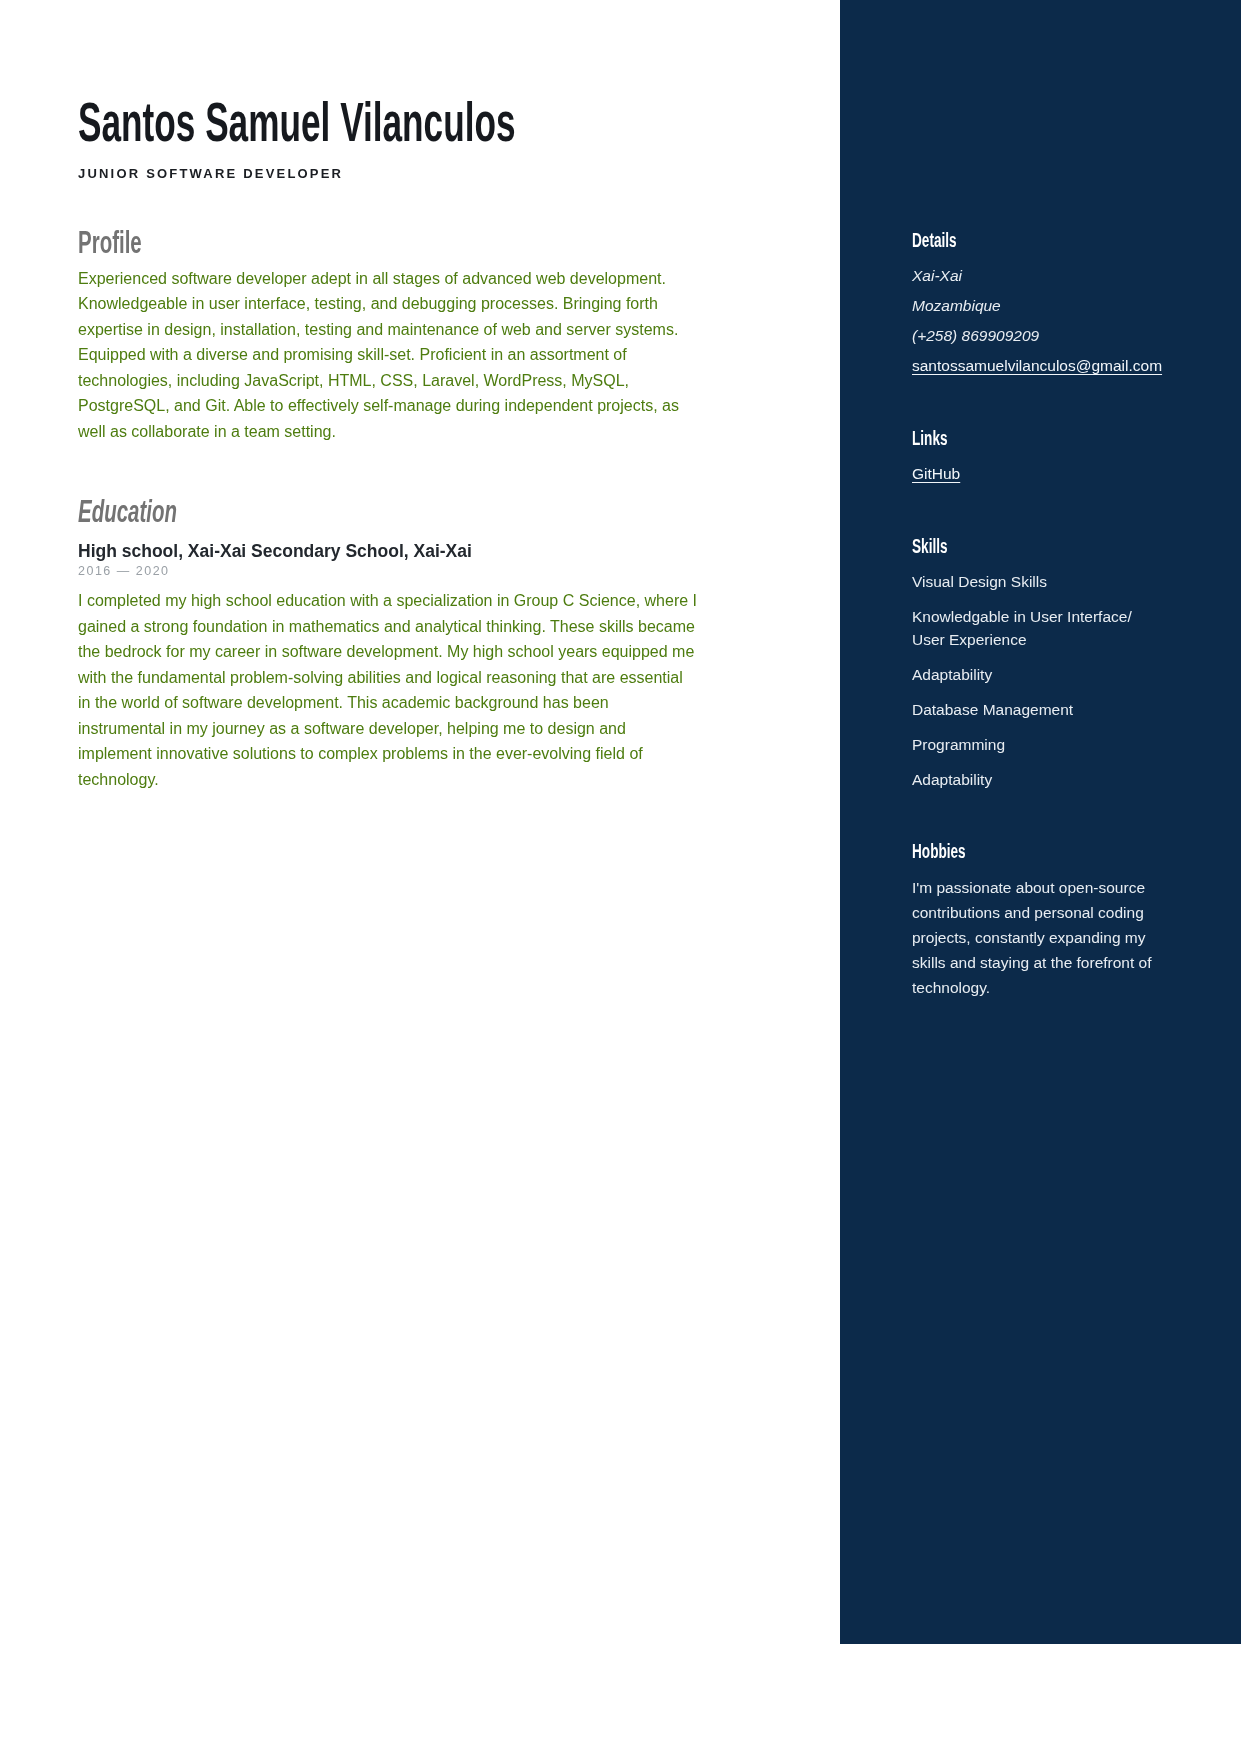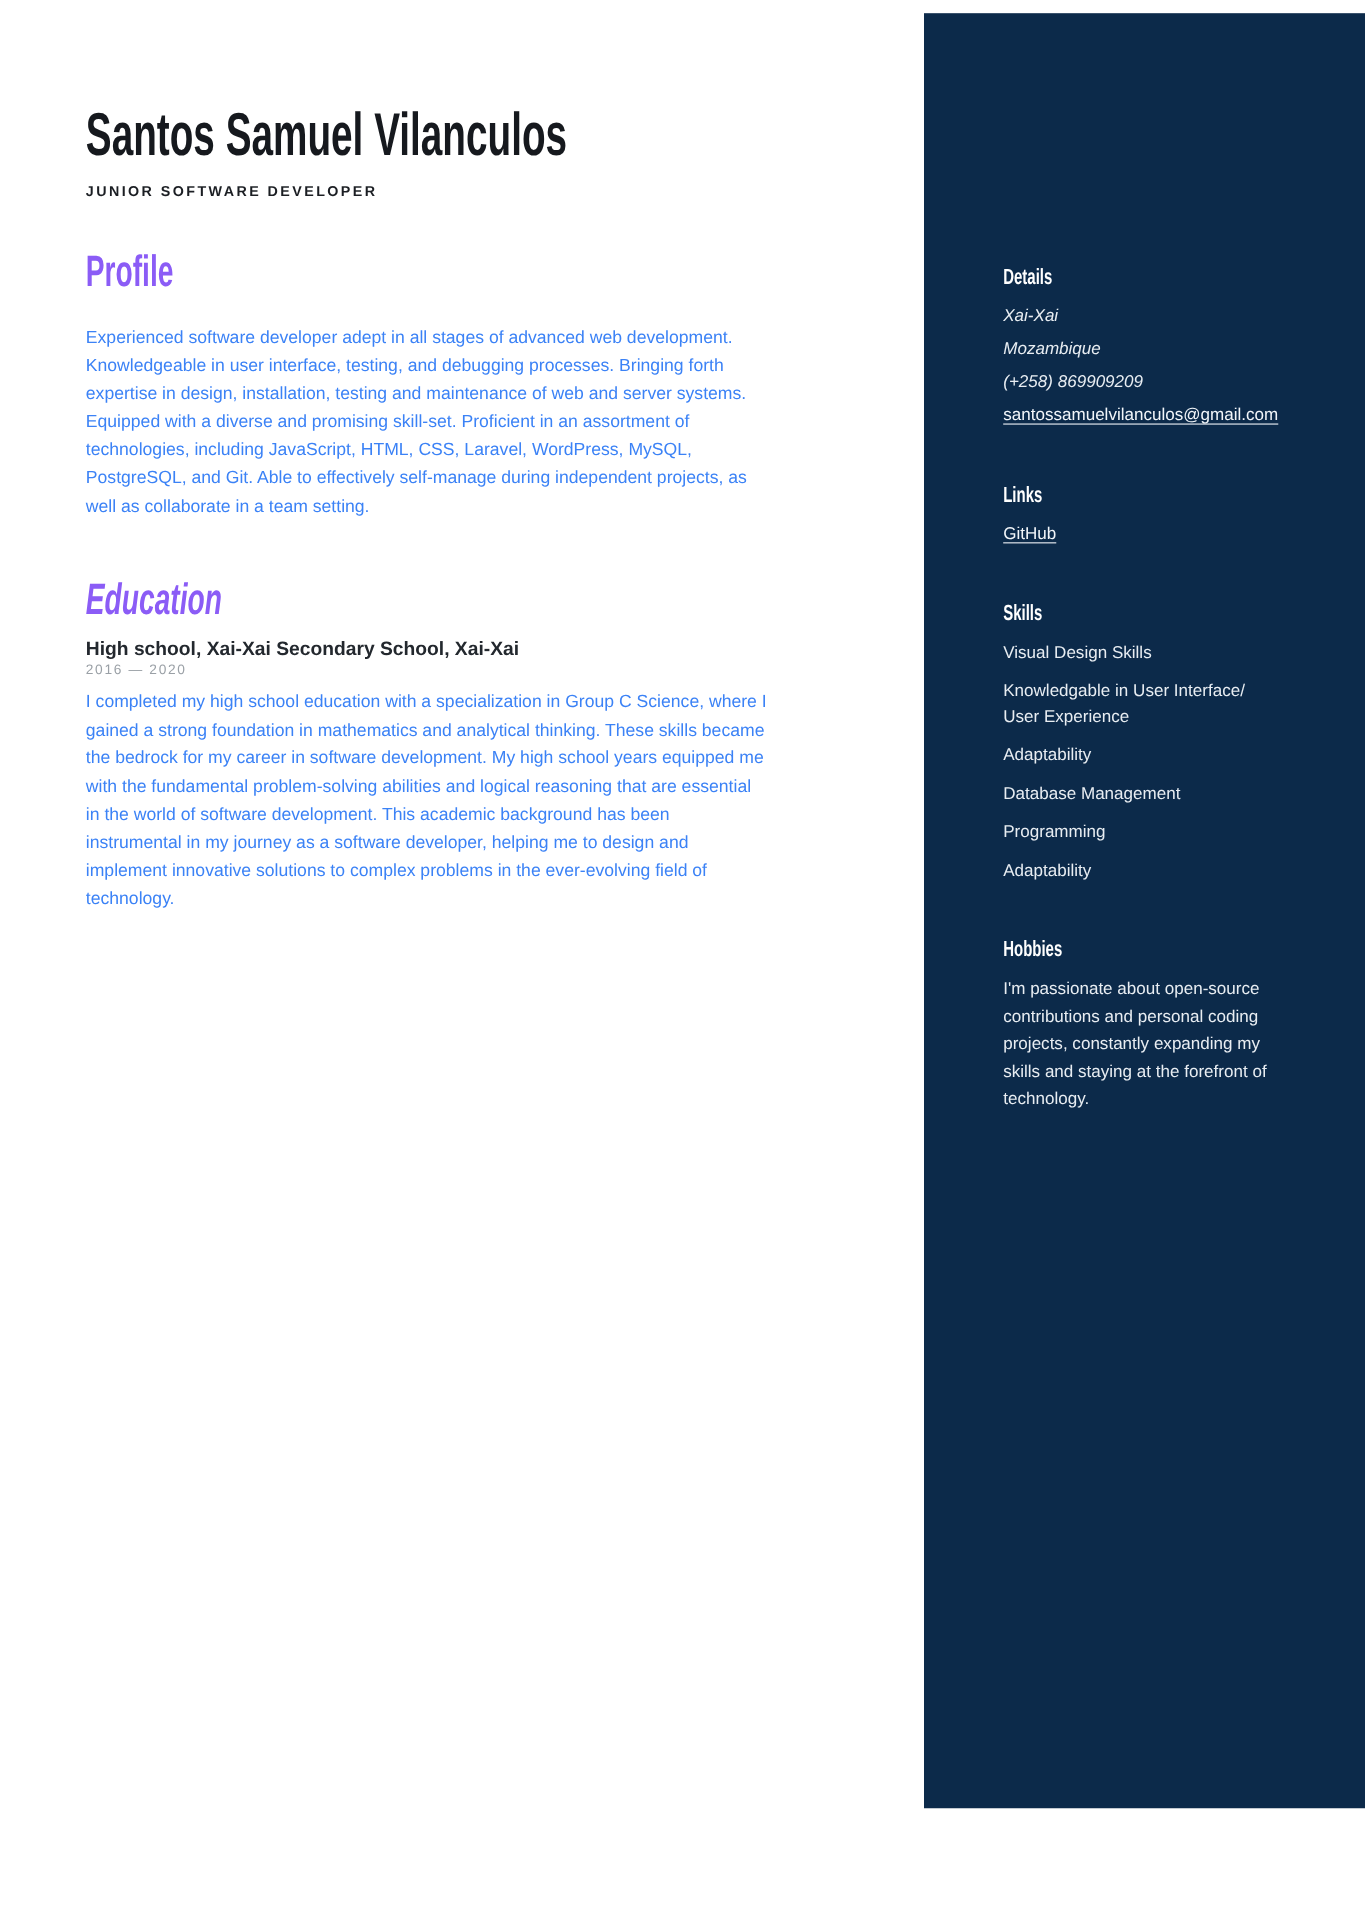--- a/index.html
+++ b/index.html
@@ -8,30 +8,30 @@
     font-family:"Liberation Sans", sans-serif;
   }
   
   .main{
     position:absolute;left:0;top:0;width:840px;height:100%;
     box-sizing:border-box;padding:92px 142px 0 78px;
   }
   .cond{display:inline-block;transform:scaleX(0.64);transform-origin:0 60%;white-space:nowrap;}
   h1{margin:0;font-size:55px;line-height:1.12;font-weight:700;color:#16191e;letter-spacing:0;}
   .role{margin-top:12px;font-size:13px;font-weight:600;letter-spacing:2.2px;color:#1b1e23;}
-  h2{margin:0;font-size:40px;line-height:1.1;font-weight:700;color:#8b5cf6;}
+  h2{margin:0;font-size:32px;line-height:1.1;font-weight:700;color:#737373;}
   .sec-profile h2{margin-top:44px;}
   .sec-education h2{margin-top:50px;font-style:italic;}
-  .main p{margin:26px 0 0;font-size:16px;line-height:25.5px;color:#3b82f6;}
+  .main p{margin:6px 0 0;font-size:16px;line-height:25.5px;color:#4d7c0f;}
   h3{margin:10px 0 0;font-size:17.5px;line-height:24px;font-weight:700;color:#23282e;}
   .dates{font-size:12.5px;letter-spacing:1.5px;color:#9aa0a6;line-height:16px;}
   .sec-education p{margin-top:9px;}
   
   .sidebar{
-    position:absolute;left:840px;top:12px;width:401px;height:100%;
+    position:absolute;left:840px;top:0;width:401px;height:100%;
     box-sizing:border-box;background:#0c2a4a;color:#e8edf2;
     padding:228px 86px 12px 72px;
   }
   .sidebar section{margin:0;}
   .sidebar section + section{margin-top:48px;}
   .sidebar h4{margin:0 0 12px 0;font-size:20px;line-height:24px;font-weight:700;color:#ffffff;}
   .sidebar .item{font-size:15.5px;line-height:24px;margin-bottom:6px;font-style:italic;}
   .slink{
     display:inline-block;color:#f2f6fa;font-size:15.5px;line-height:24px;
     text-decoration:underline;text-underline-offset:3px;cursor:pointer;

